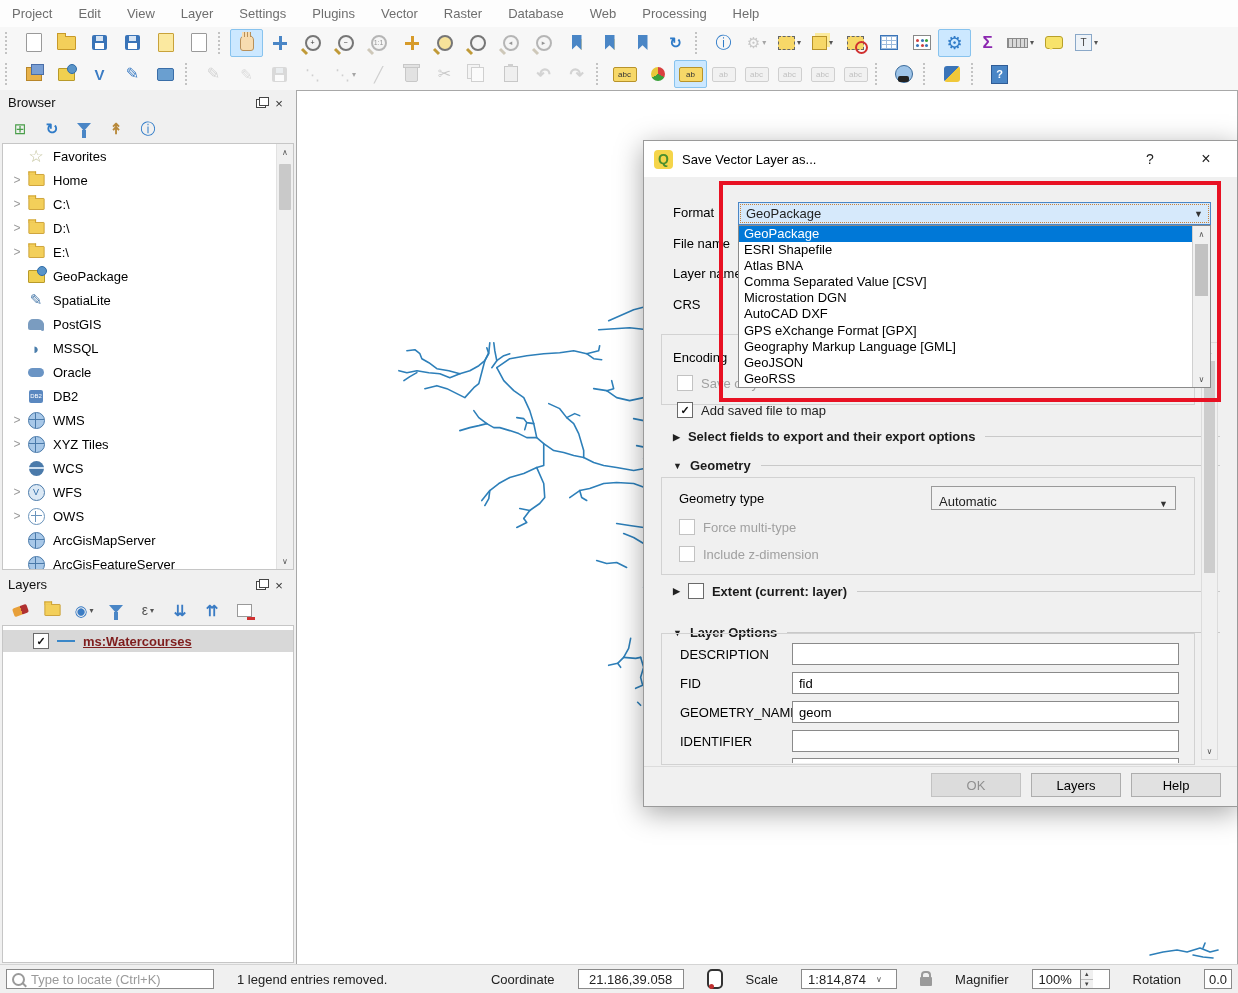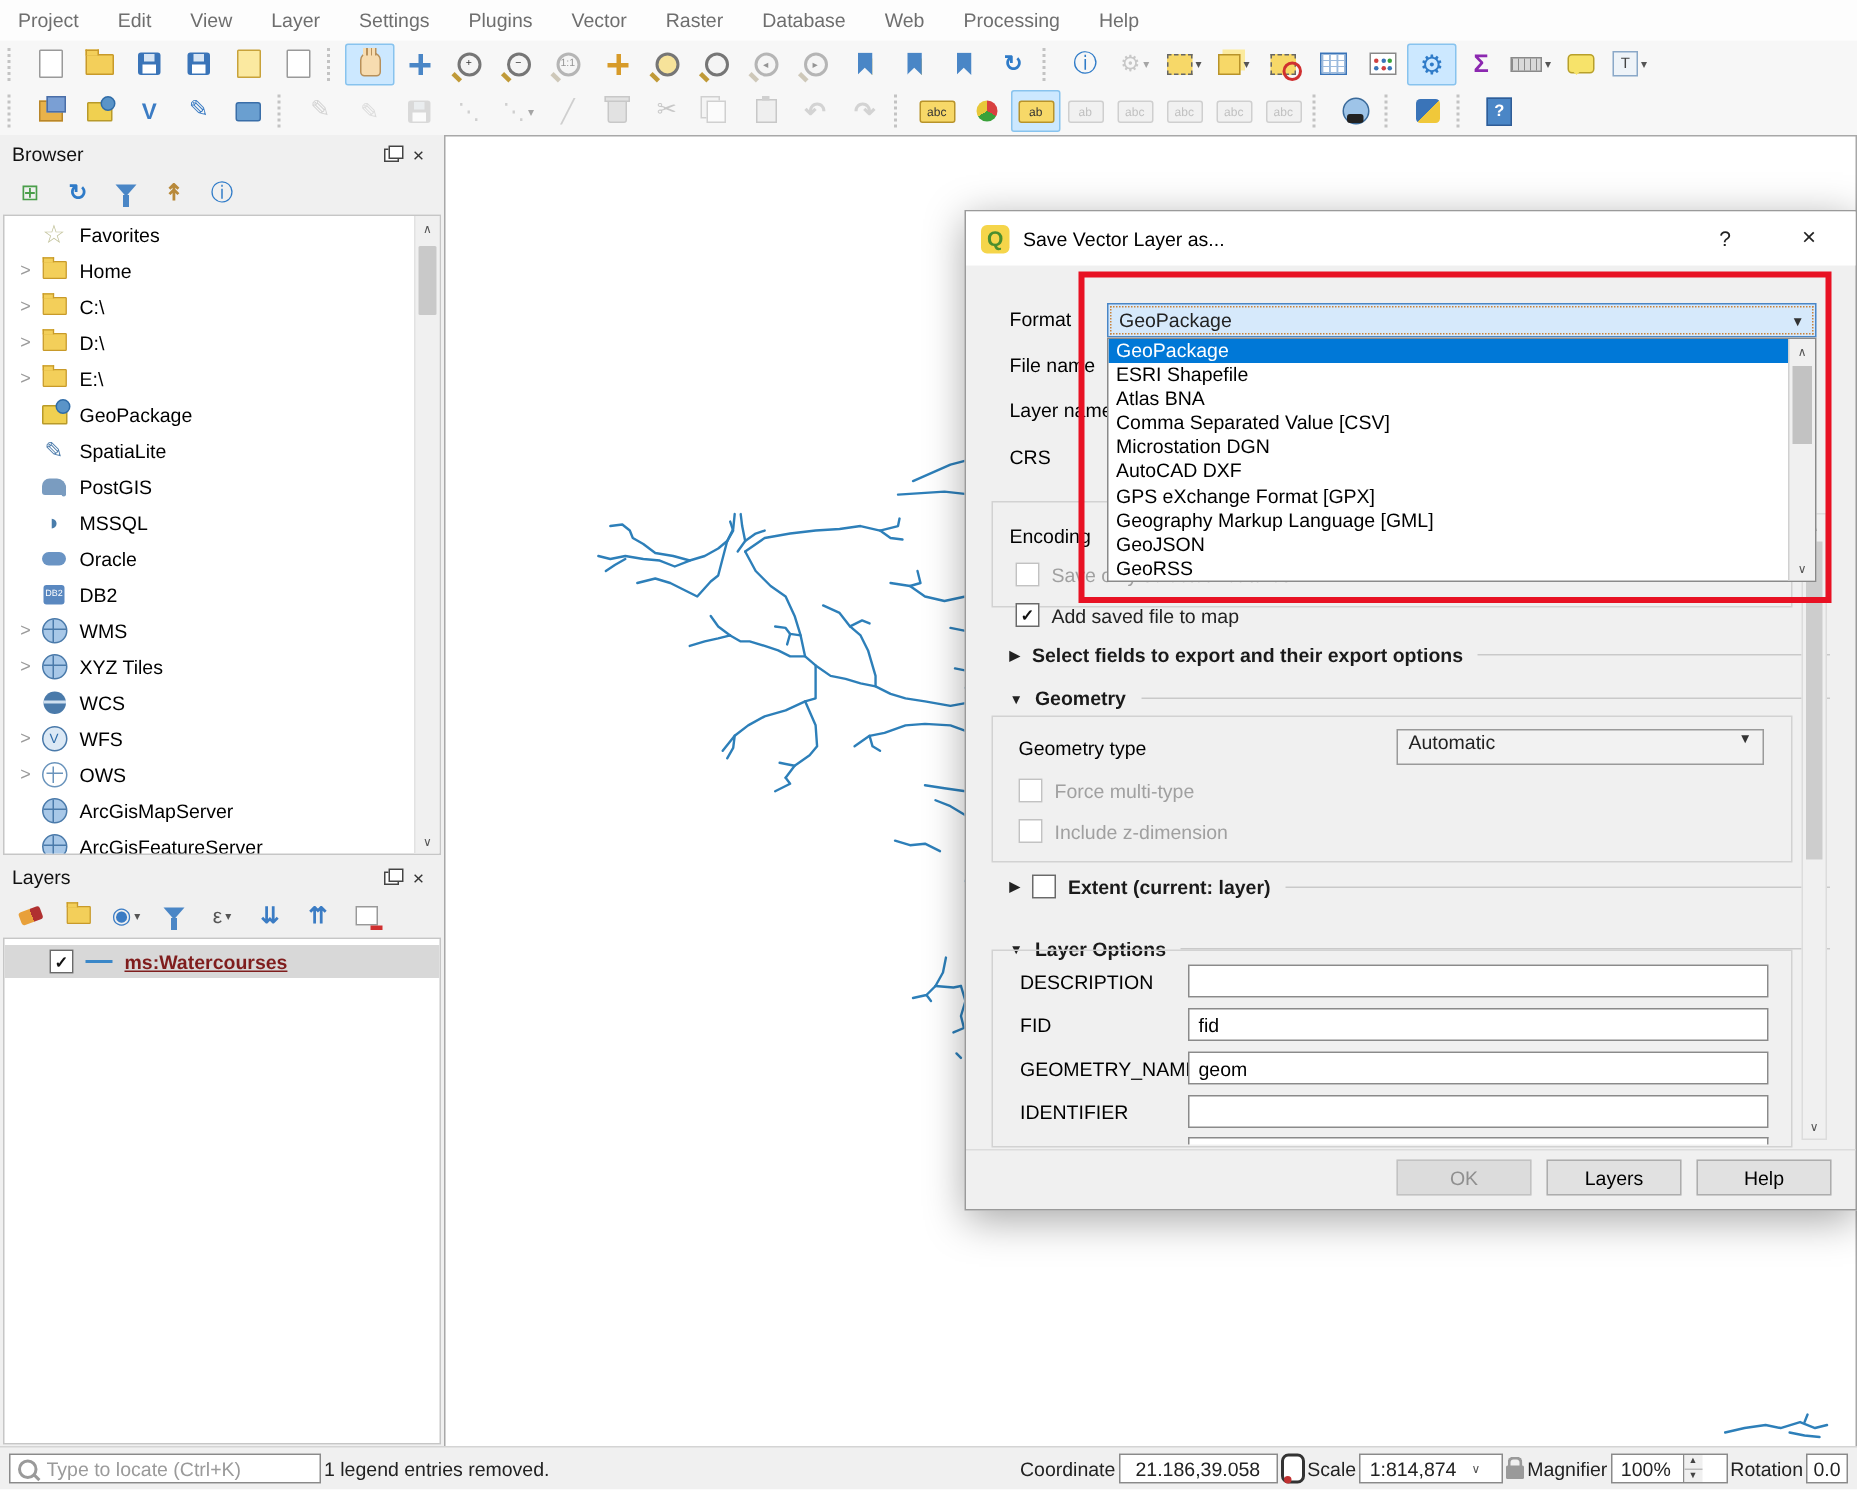--- a/index.html
+++ b/index.html
@@ -137,21 +137,21 @@
   .cb.dis{border-color:#c2c2c2}
   .lsym{width:18px;height:0;border-top:2px solid #3a87c8}
   .lname{font-weight:bold;text-decoration:underline;color:#7f1d1d}
 
   
   #canvas{position:absolute;left:296px;top:90px;right:0;bottom:28px;background:#fff;border:1px solid #a8a8a8;box-sizing:border-box}
   .rivers polyline{fill:none;stroke:#2d7fb9;stroke-width:1.6;stroke-linecap:round;stroke-linejoin:round}
 
   
   #statusbar{position:absolute;left:0;right:0;bottom:0;height:28px;background:#f0f0f0;border-top:1px solid #d4d4d4;
-    display:flex;align-items:center;padding:0 6px;gap:2px;font-size:13px}
+    display:flex;align-items:center;padding:0 6px;gap:23px;font-size:13px}
   .locwrap{position:relative;width:208px;height:20px;flex:none}
   .locwrap input{width:100%;height:100%;border:1px solid #8a8a8a;background:#fff;box-sizing:border-box;
     padding-left:24px;font-size:13px;font-family:"Liberation Sans",sans-serif;color:#222}
   .locwrap input::placeholder{color:#9a9a9a}
   .locmag{position:absolute;left:6px;top:4px;width:9px;height:9px;border:2px solid #9a9a9a;border-radius:50%}
   .locmag::after{content:"";position:absolute;width:5px;height:2px;background:#9a9a9a;transform:rotate(45deg);right:-4px;bottom:-2px}
   .sbox{background:#fff;border:1px solid #8a8a8a;height:20px;display:flex;align-items:center;justify-content:center;
     padding:0 6px;position:relative;box-sizing:border-box}
   .sbox .caret{font-size:8px;color:#555;margin-left:10px}
   .spin{display:flex;flex-direction:column;border-left:1px solid #8a8a8a;height:100%;width:15px;margin-left:8px}
@@ -172,21 +172,21 @@
   .dl{position:absolute;font-size:13px;color:#000}
   .frame{position:absolute;border:1px solid #d2d2d2}
   .cbrow{position:absolute;display:flex;align-items:center;gap:8px}
   .cbrow .lab{font-size:13px}
   .cbrow.dis .lab{color:#a0a0a0}
   .sect{position:absolute;display:flex;align-items:center;font-weight:bold;font-size:13px;color:#1a1a1a}
   .tri{font-size:9px;margin-right:8px;color:#222}
   .tri-r::before{content:"▶"}
   .tri-d::before{content:"▼"}
   .sect .line{flex:1;height:1px;background:#c9c9c9;margin-left:10px}
-  .combo{position:absolute;background:#f2f2f2;border:1px solid #9a9a9a;display:flex;align-items:flex-start;
+  .combo{position:absolute;background:#f2f2f2;border:1px solid #9a9a9a;display:flex;align-items:flex-end;
     padding:0 7px;font-size:13px;box-sizing:border-box}
   .combo .arrow{position:absolute;right:7px;font-size:9px;color:#333}
   .fcombo{position:absolute;left:94px;top:61px;width:473px;height:23px;background:#d6e9fb;border:1px solid #4a86c6;
     outline:1px dotted #c8823a;outline-offset:-3px;display:flex;align-items:center;padding:0 7px;font-size:13px;box-sizing:border-box}
   .fcombo .arrow{position:absolute;right:7px;font-size:9px;color:#333}
   #fmt-dropdown{position:absolute;left:94px;top:84px;width:473px;height:163px;background:#fff;
     border:1px solid #8a8a8a;z-index:5;box-sizing:border-box;overflow:hidden}
   .opt{height:16.1px;line-height:16px;font-size:13px;padding-left:5px;color:#000;white-space:nowrap}
   .opt.selected{background:#0078d7;color:#fff}
   .dsb{position:absolute;right:0;top:0;bottom:0;width:17px;background:#f0f0f0;border-left:1px solid #d0d0d0}

